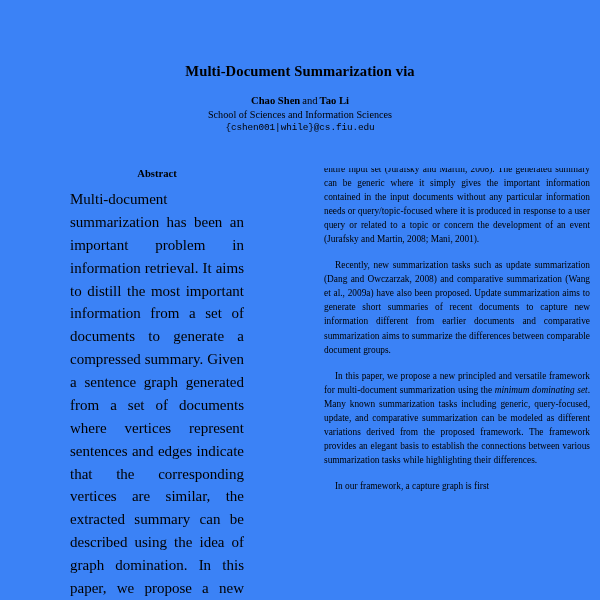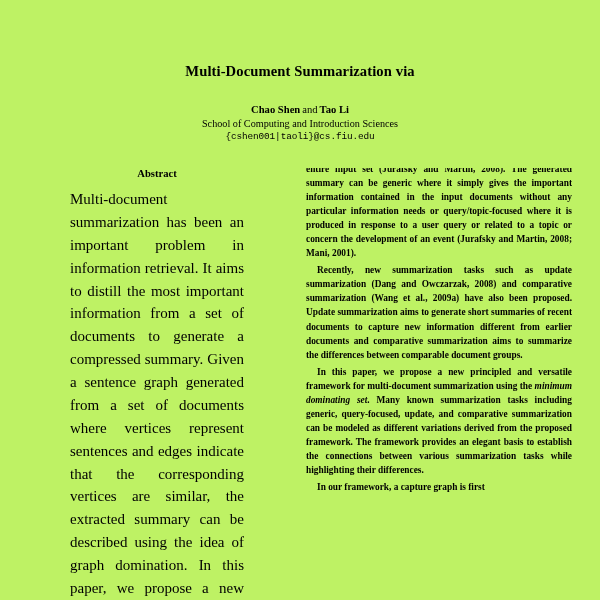--- a/index.html
+++ b/index.html
@@ -12,40 +12,40 @@
     height: 600px;
     overflow: hidden;
     font-family: "Liberation Serif", "DejaVu Serif", serif;
     color: #000000;
   }
 
   .page {
     position: relative;
     width: 600px;
     height: 600px;
-    background: #bef264;
+    background: #3b82f6;
   }
 
   
   .title-block {
     padding-top: 62px;
     text-align: center;
   }
   .paper-title {
     font-size: 14.6px;
     font-weight: bold;
     line-height: 1.33;
     letter-spacing: 0.1px;
   }
   .title-line {
     display: block;
   }
 
   .authors {
-    margin-top: 22px;
+    margin-top: 13px;
     font-size: 10.6px;
     line-height: 1.24;
   }
   .author-name {
     font-weight: bold;
   }
   .author-sep {
     font-weight: normal;
     padding: 0 2px;
   }
@@ -73,24 +73,23 @@
     position: absolute;
     top: 0;
     overflow: hidden;
   }
   .col-left {
     left: 34px;
     width: 210px;
     height: 432px;
   }
   .col-right {
-    left: 306px;
+    left: 324px;
     width: 266px;
     height: 432px;
-    font-weight: bold;
   }
 
   
   .abstract-wrap {
     margin-left: 36px;
     width: 174px;
   }
   .abstract-heading {
     text-align: center;
     font-size: 10.6px;
@@ -118,21 +117,21 @@
 
   .body-para {
     font-size: 9.35px;
     line-height: 1.505;
     text-align: justify;
     text-justify: inter-word;
     margin: 0;
   }
   .body-para + .body-para {
     text-indent: 11px;
-    margin-top: 3px;
+    margin-top: 12px;
   }
   .clip-top {
     margin-top: -6px;
   }
   em.term {
     font-style: italic;
   }
 </style>
 </head>
 <body>
@@ -141,22 +140,22 @@
 
   <div class="title-block">
     <div class="paper-title">
       <span class="title-line">Multi-Document Summarization via</span>
     </div>
 
     <div class="authors">
       <div>
         <span class="author-name">Chao Shen</span><span class="author-sep">and</span><span class="author-name">Tao Li</span>
       </div>
-      <div class="affil-line">School of Computing and Introduction Sciences</div>
-      <div class="email-line">{cshen001|taoli}@cs.fiu.edu</div>
+      <div class="affil-line">School of Sciences and Information Sciences</div>
+      <div class="email-line">{cshen001|while}@cs.fiu.edu</div>
     </div>
   </div>
 
   <div class="columns">
 
     <div class="col col-left">
       <div class="abstract-wrap">
         <div class="abstract-heading">Abstract</div>
         <p class="abstract-body">Multi-document summarization has been an important problem in information retrieval. It aims to distill the most important information from a set of documents to generate a compressed summary. Given a sentence graph generated from a set of documents where vertices represent sentences and edges indicate that the corresponding vertices are similar, the extracted summary can be described using the idea of graph domination. In this paper, we propose a new principled and versatile framework for multi-document summarization using the minimum dominating set. We show that four well-known summarization tasks including generic, query-focused, update, and comparative summarization can be modeled as different variations derived from the proposed framework. Approximation algorithms for performing summarization are also proposed and empirical experiments are conducted to demonstrate the effectiveness of our proposed framework.</p>
       </div>

